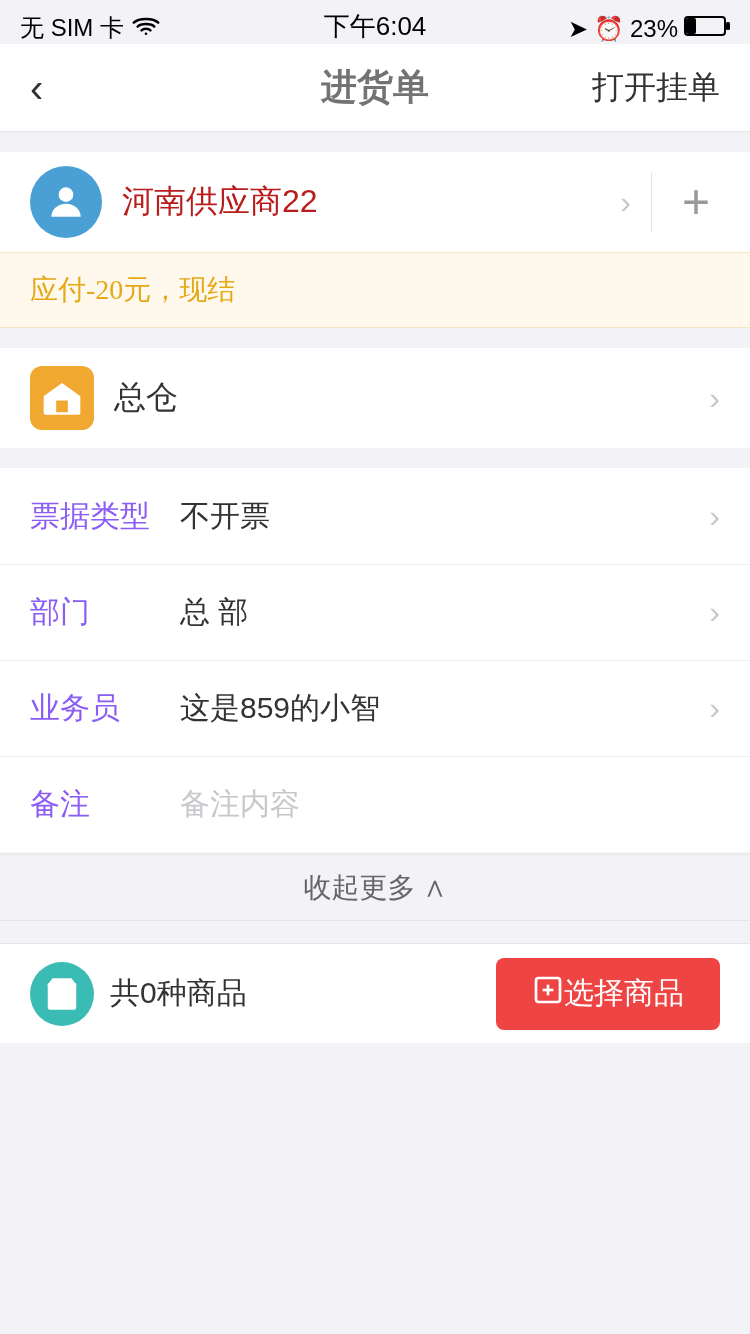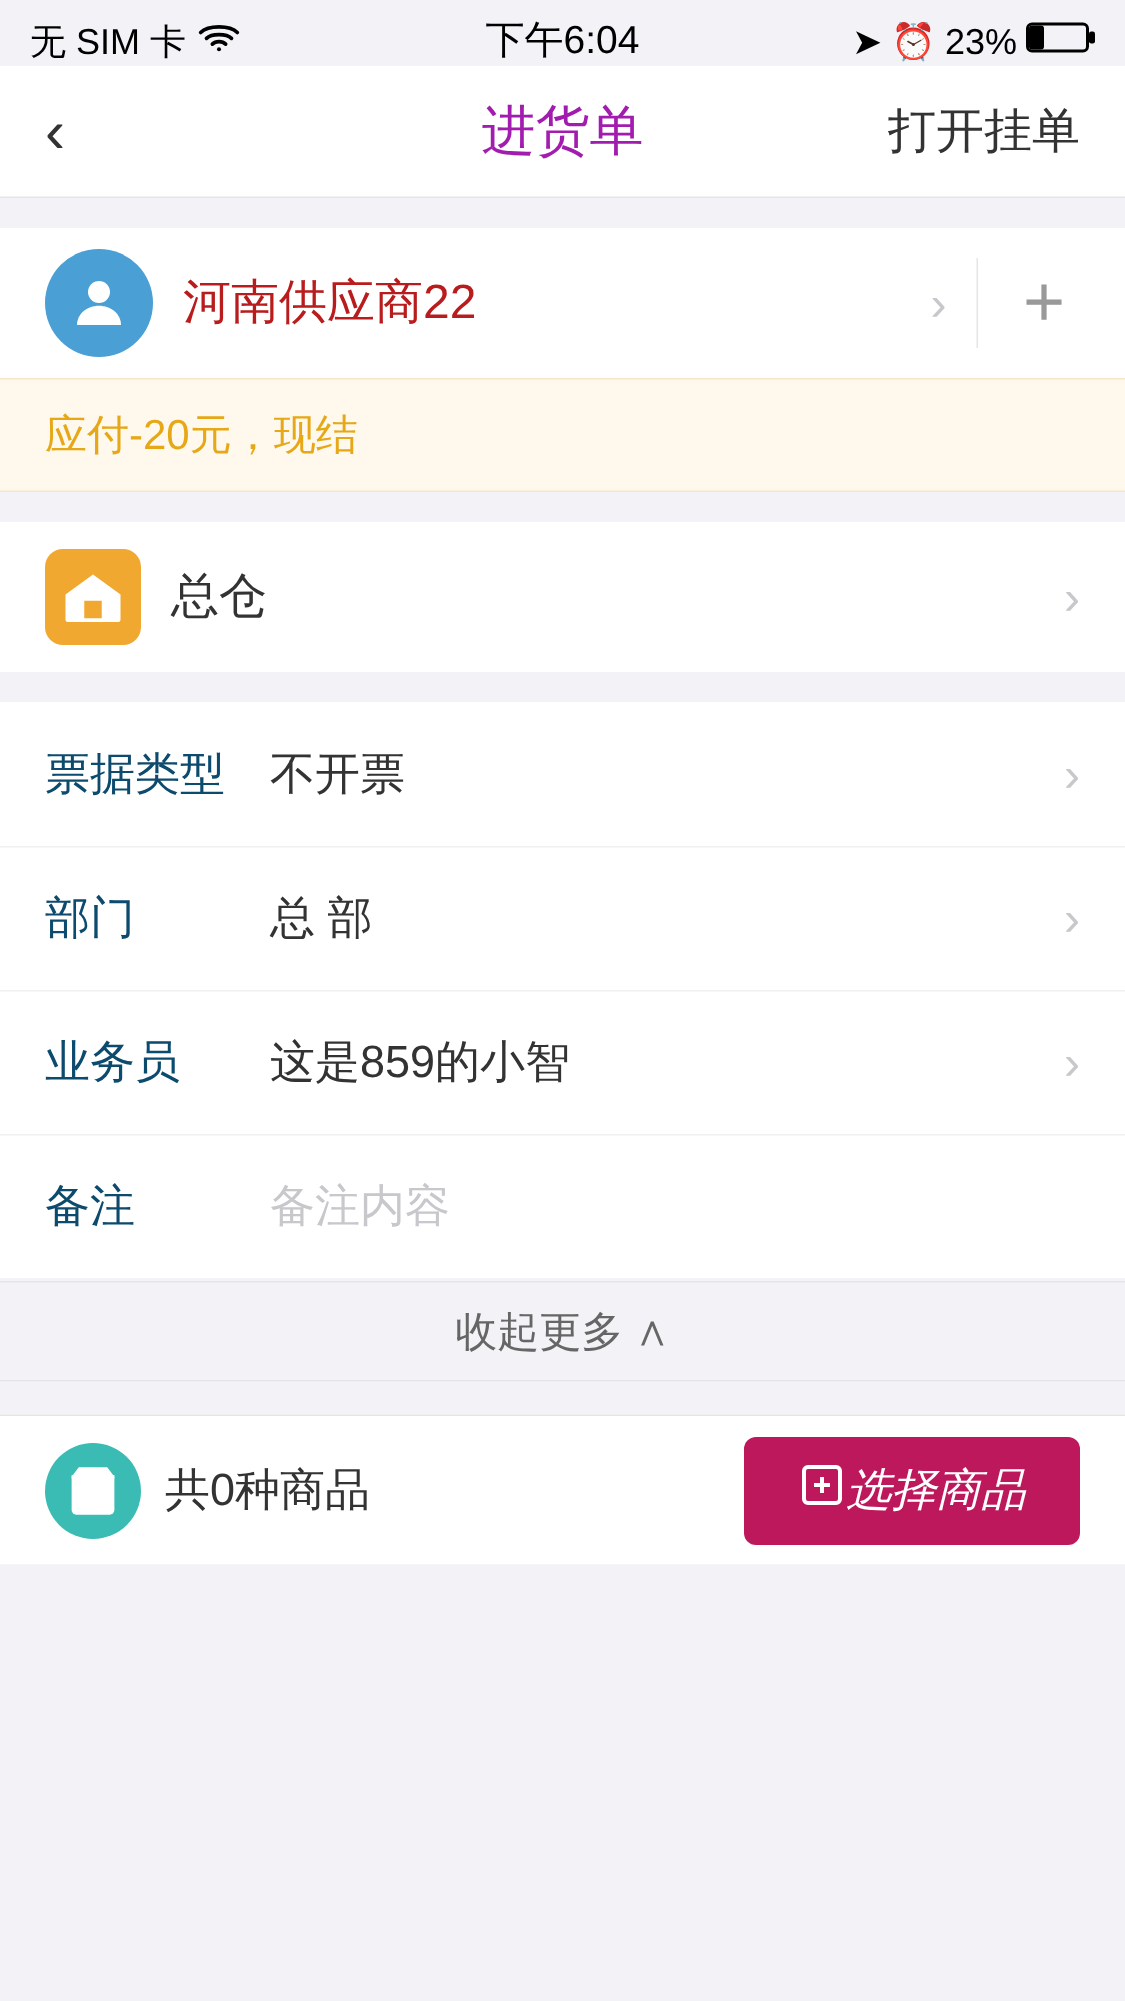--- a/index.html
+++ b/index.html
@@ -56,22 +56,22 @@
       border-bottom: 1px solid #e5e5e5;
     }
     .nav-back {
       font-size: 40px;
       color: #333;
       cursor: pointer;
       line-height: 1;
     }
     .nav-title {
       font-size: 36px;
-      font-weight: 400;
-      color: #a21caf;
+      font-weight: 700;
+      color: #737373;
       position: absolute;
       left: 50%;
       transform: translateX(-50%);
     }
     .nav-action {
       font-size: 32px;
       color: #333;
       cursor: pointer;
       margin-left: 31px;
     }
@@ -138,20 +138,21 @@
     }
 
     
     .notice-banner {
       background: #fff8ec;
       padding: 18px 30px;
       font-size: 28px;
       color: #e6a817;
       border-top: 1px solid #f5e6c8;
       border-bottom: 1px solid #f5e6c8;
+      font-family: Liberation Serif, serif;
     }
 
     
     .warehouse-row {
       display: flex;
       align-items: center;
       padding: 0 30px;
       height: 100px;
     }
     .warehouse-icon {
@@ -180,21 +181,21 @@
     .form-row {
       display: flex;
       align-items: center;
       padding: 0 30px;
       height: 96px;
       background: #fff;
       border-top: 1px solid #f0f0f0;
     }
     .form-label {
       font-size: 30px;
-      color: #0c4a6e;
+      color: #8b5cf6;
       width: 140px;
       flex-shrink: 0;
     }
     .form-value {
       flex: 1;
       font-size: 30px;
       color: #333;
       padding-left: 10px;
     }
     .form-placeholder {
@@ -241,31 +242,30 @@
       width: 38px;
       height: 38px;
       fill: #fff;
     }
     .product-count {
       flex: 1;
       font-size: 30px;
       color: #333;
     }
     .select-btn {
-      background: #be185d;
+      background: #ef4444;
       color: #fff;
       font-size: 30px;
       padding: 0 36px;
       height: 72px;
       border-radius: 8px;
       display: flex;
       align-items: center;
       gap: 0;
       cursor: pointer;
-      font-style: italic;
     }
   </style>
 </head>
 <body>
 
 <div class="status-bar">
   <div class="status-left">
     <span>无 SIM 卡</span>
     <span>
       <svg viewBox="0 0 24 18" width="28" height="20" fill="none" stroke="#000" stroke-width="2.2" stroke-linecap="round">

